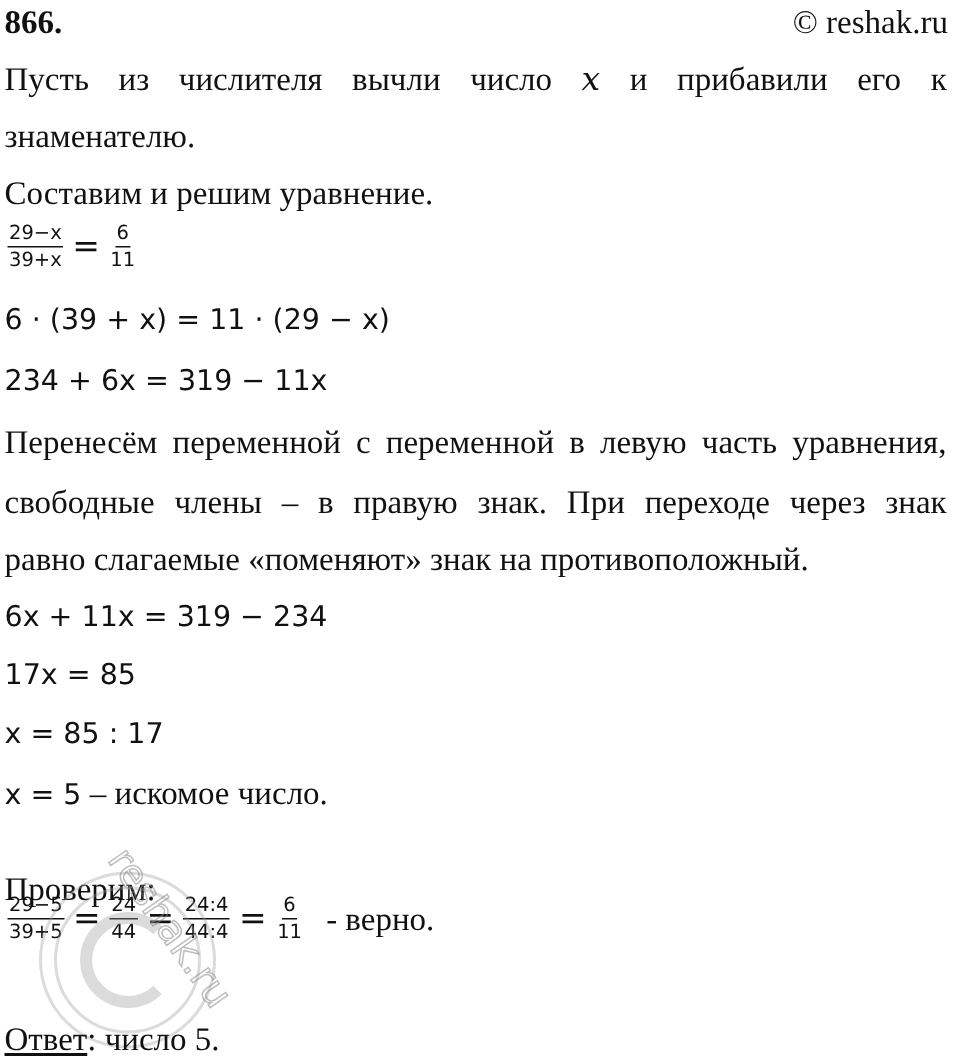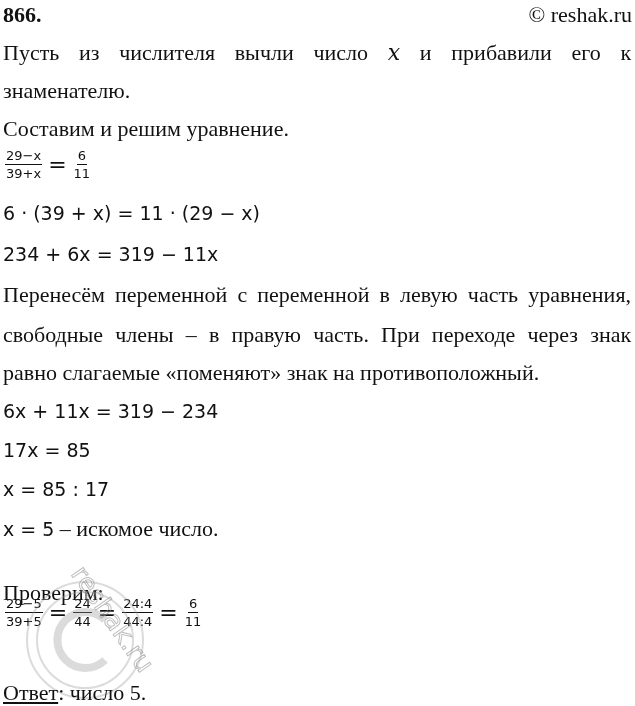--- a/index.html
+++ b/index.html
@@ -63,21 +63,21 @@
   <span>левую</span>
   <span>часть</span>
   <span>уравнения,</span>
 </div>
 <div class="justify serif" style="top:322px;">
   <span>свободные</span>
   <span>члены</span>
   <span>–</span>
   <span>в</span>
   <span>правую</span>
-  <span>часть.</span>
+  <span>знак.</span>
   <span>При</span>
   <span>переходе</span>
   <span>через</span>
   <span>знак</span>
 </div>
 <div class="line serif t" style="top:360px;">равно слагаемые «поменяют» знак на противоположный.</div>
 
 <div class="line math mline" style="top:400px;">6x + 11x = 319 − 234</div>
 <div class="line math mline" style="top:439px;">17x = 85</div>
 <div class="line math mline" style="top:478px;">x = 85 : 17</div>
@@ -94,20 +94,21 @@
     </span><span class="eq">=</span><span class="frac">
       <span class="top">24</span>
       <span class="bot">44</span>
     </span><span class="eq">=</span><span class="frac">
       <span class="top">24:4</span>
       <span class="bot">44:4</span>
     </span><span class="eq">=</span><span class="frac">
       <span class="top">6</span>
       <span class="bot">11</span>
     </span>
+  <span class="serif t" style="vertical-align:middle;margin-left:8px;">- верно.</span>
 </div>
 
 <svg class="watermark" viewBox="0 0 130 130">
   <circle cx="65" cy="65" r="58" fill="none" stroke="#999" stroke-width="2"></circle>
   <circle cx="65" cy="65" r="48" fill="none" stroke="#999" stroke-width="2"></circle>
   <path d="M85 45 A28 28 0 1 0 85 85" fill="none" stroke="#999" stroke-width="8"></path>
 </svg>
 <div class="wm-text">reshak.ru</div>
 
 <div class="line serif t" style="top:680px;">

